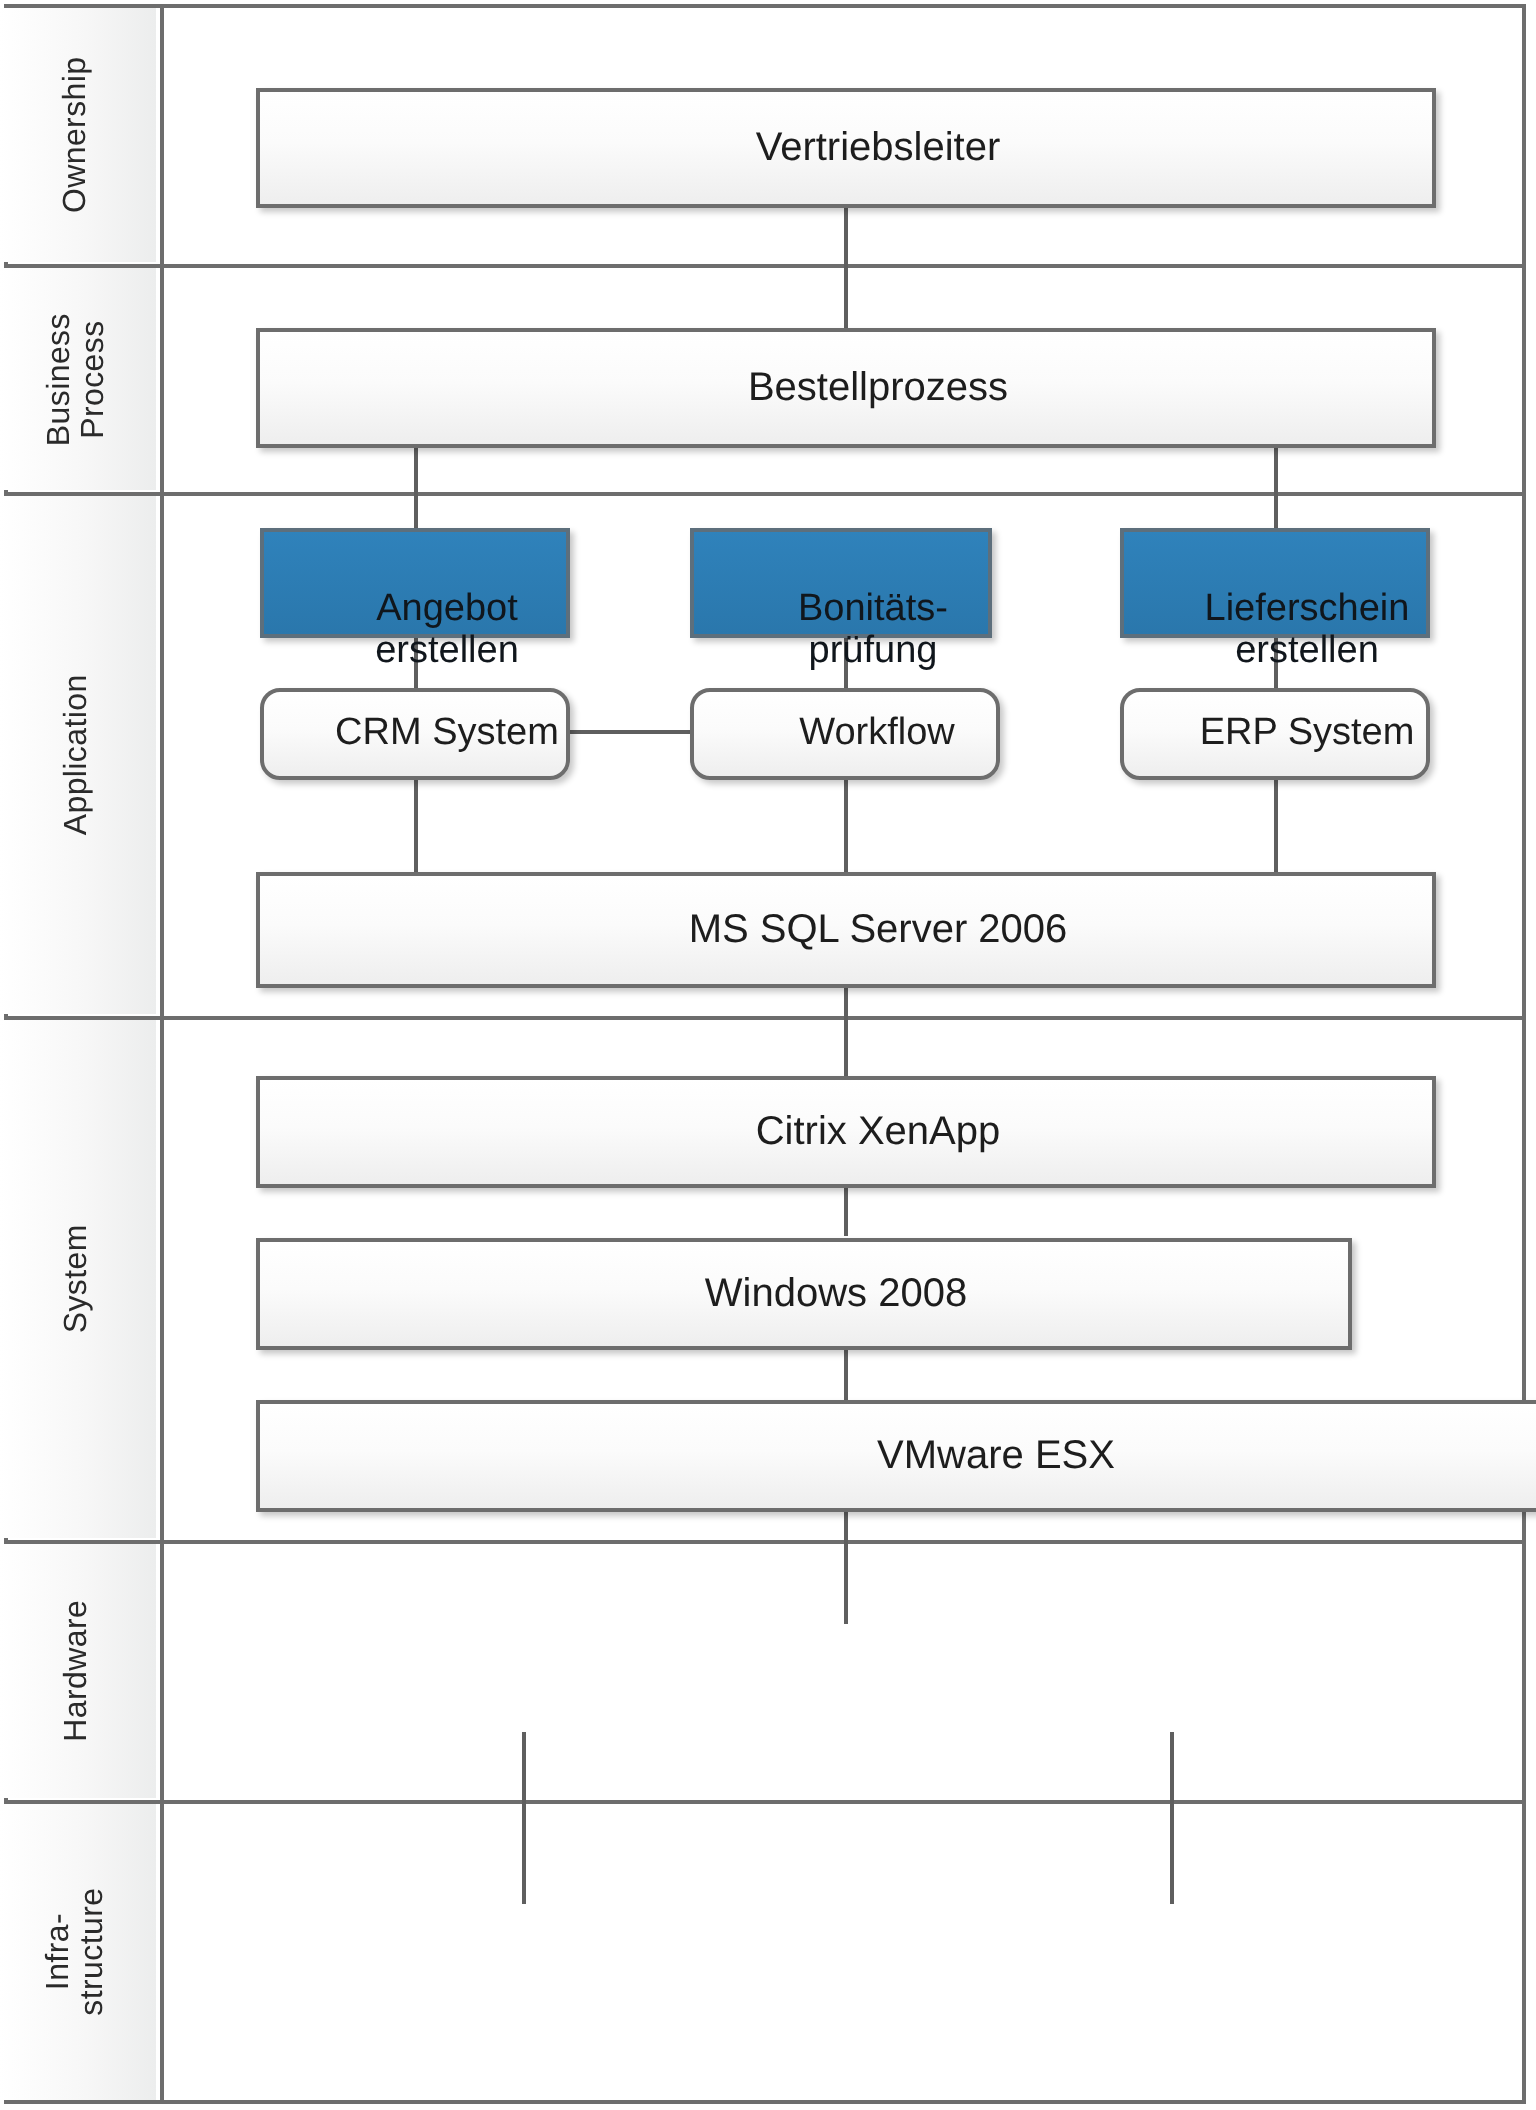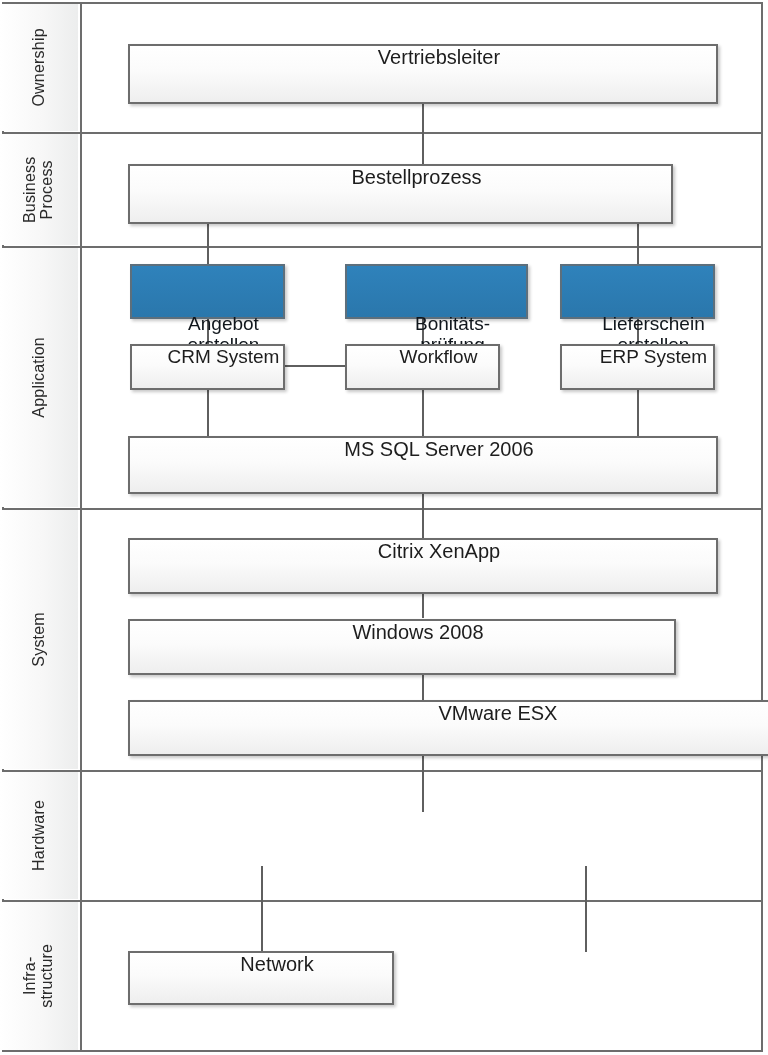--- a/index.html
+++ b/index.html
@@ -18,23 +18,23 @@
              display:flex;align-items:center;justify-content:center;}
   .side-label{transform:rotate(-90deg);white-space:nowrap;
               font-size:16px;color:#2a2a2a;letter-spacing:.2px;line-height:1.05;text-align:center;}
   .side-label.two{white-space:pre-line;}
 
   
   .box{position:absolute;box-sizing:border-box;
        border:2px solid #6d6d6d;
        background:linear-gradient(to bottom,#ffffff 0%,#fbfbfb 45%,#eeeeee 100%);
        box-shadow:2px 2px 3px rgba(0,0,0,.22);
-       display:flex;align-items:flex-start;justify-content:center;
+       display:flex;align-items:center;justify-content:center;
        font-size:20px;color:#1d1d1d;text-align:center;line-height:1.12;padding-left:32px;}
-  .box.small{font-size:19px;}
+  .box.small{font-size:19px;border-radius:10px;}
   .box.blue{background:#2b7cb5;background:linear-gradient(to bottom,#2f82bb 0%,#2a77ac 100%);
             border:2px solid #5d6f7c;color:#0c1116;font-size:19px;}
   .box.blue .lbl{white-space:pre-line;color:#10161c;margin-top:47px;}
   .lbl{white-space:pre-line;display:block;}
 
   
   .conn{position:absolute;background:#5f5f5f;}
   .conn.v{width:2px;}
   .conn.h{height:2px;}
 </style>
@@ -97,29 +97,29 @@
 
   <div class="conn v" style="left:422px;top:756px;height:56px"></div>
 
   <div class="conn v" style="left:261px;top:866px;height:86px"></div>
   <div class="conn v" style="left:585px;top:866px;height:86px"></div>
 
   <div class="box" style="left:128px;top:44px;width:590px;height:60px">
     <span class="lbl">Vertriebsleiter</span>
   </div>
 
-  <div class="box" style="left:128px;top:164px;width:545px;height:60px">
+  <div class="box" style="left:128px;top:164px;width:590px;height:60px">
     <span class="lbl">Bestellprozess</span>
   </div>
 
   <div class="box blue" style="left:130px;top:264px;width:155px;height:55px">
     <span class="lbl">Angebot
 erstellen</span>
   </div>
-  <div class="box blue" style="left:345px;top:264px;width:183px;height:55px">
+  <div class="box blue" style="left:345px;top:264px;width:151px;height:55px">
     <span class="lbl">Bonitäts-
 prüfung</span>
   </div>
   <div class="box blue" style="left:560px;top:264px;width:155px;height:55px">
     <span class="lbl">Lieferschein
 erstellen</span>
   </div>
 
   <div class="box small" style="left:130px;top:344px;width:155px;height:46px">
     <span class="lbl">CRM System</span>
@@ -139,17 +139,14 @@
     <span class="lbl">Citrix XenApp</span>
   </div>
   <div class="box" style="left:128px;top:619px;width:548px;height:56px">
     <span class="lbl">Windows 2008</span>
   </div>
   <div class="box" style="left:128px;top:700px;width:708px;height:56px">
     <span class="lbl">VMware ESX</span>
   </div>
 
 
-  <div class="box" style="left:128px;top:951px;width:266px;height:54px">
-    <span class="lbl">Network</span>
-  </div>
 
 </div>
 
 </body></html>

